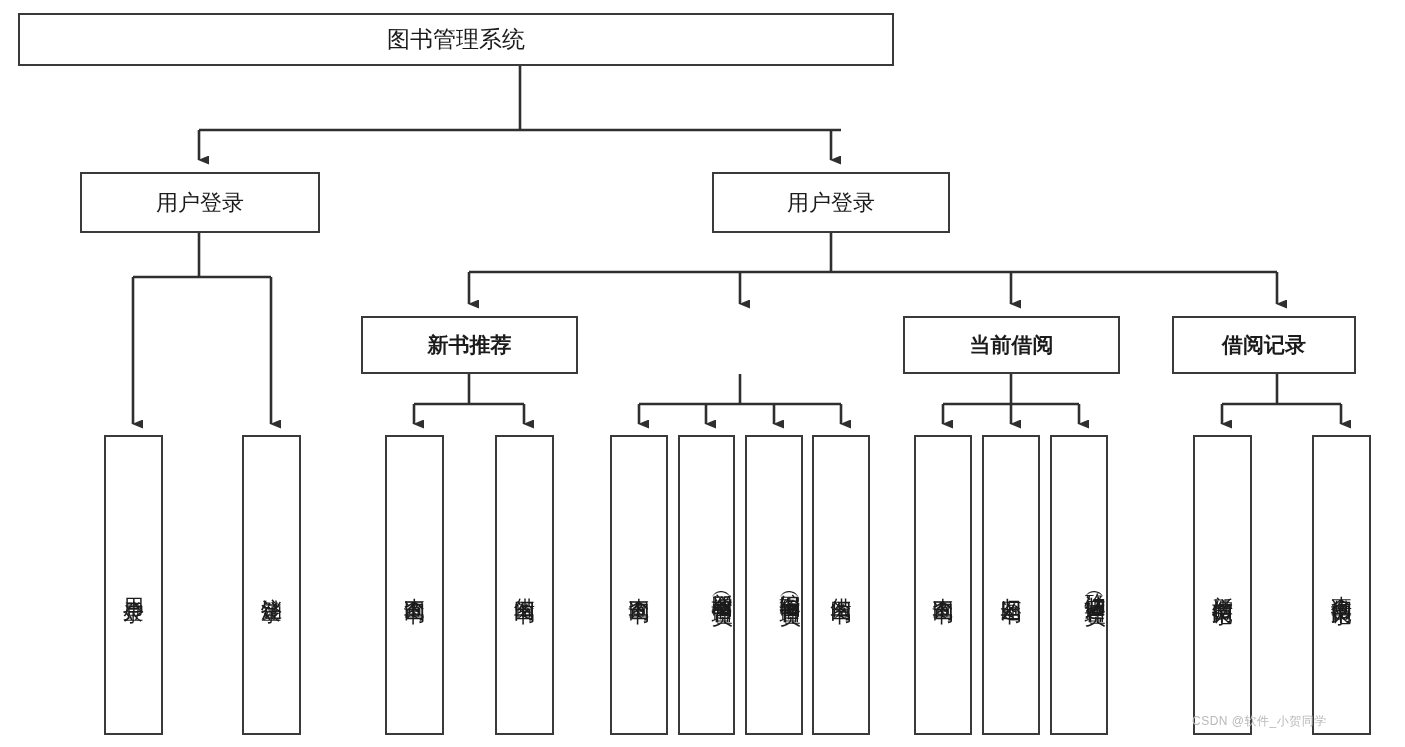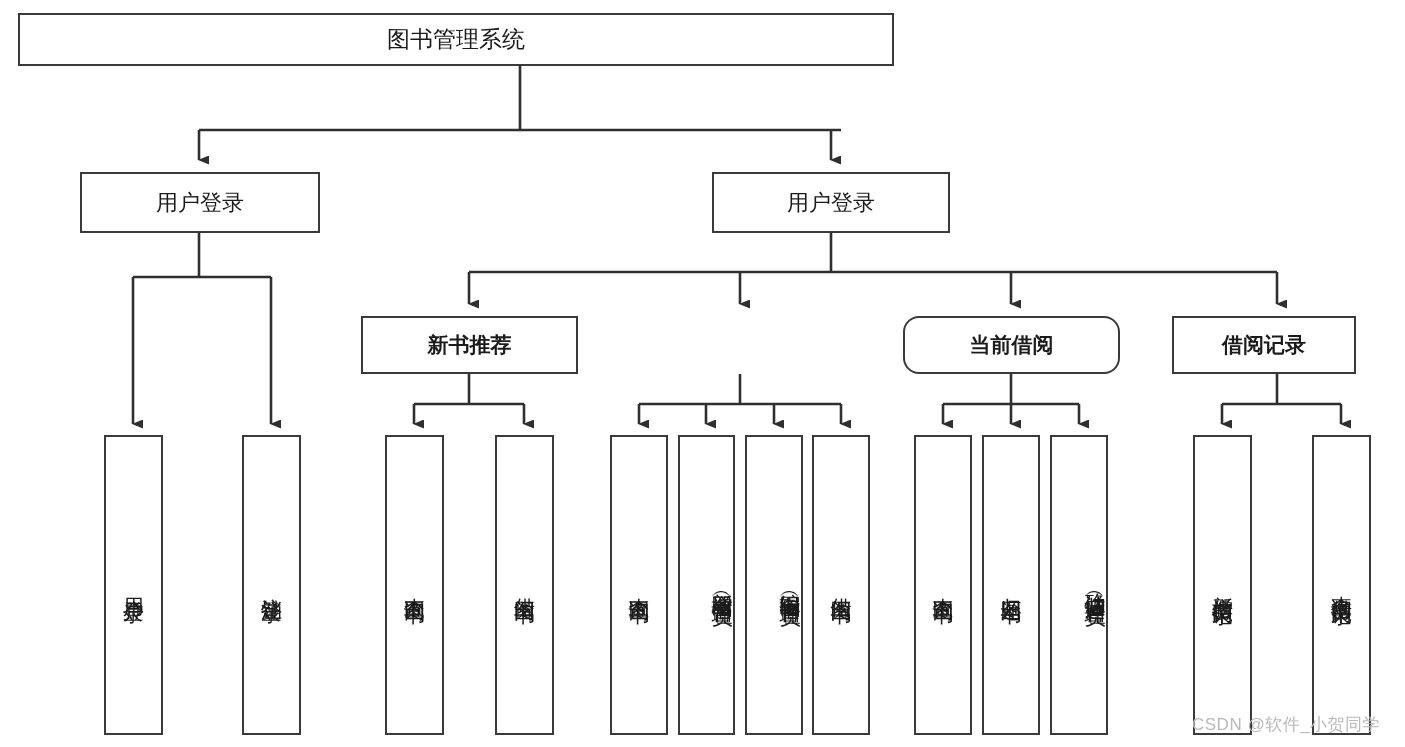--- a/index.html
+++ b/index.html
@@ -56,21 +56,21 @@
   }
   .node.leaf.centered {
     align-items: center;
   }
   .node-label {
     white-space: pre;
     display: block;
   }
   .watermark {
     position: absolute;
-    font-size: 17px;
+    font-size: 12px;
     color: #b9b9b9;
     white-space: nowrap;
     letter-spacing: 0.5px;
   }
 </style>
 </head>
 <body>
 
 <div id="canvas">
 
@@ -131,21 +131,21 @@
   <div class="node level2" style="left:80px; top:172px; width:240px; height:61px;">
     <span class="node-label">用户登录</span>
   </div>
   <div class="node level2" style="left:712px; top:172px; width:238px; height:61px;">
     <span class="node-label">用户登录</span>
   </div>
 
   <div class="node level3" style="left:361px; top:316px; width:217px; height:58px;">
     <span class="node-label">新书推荐</span>
   </div>
-  <div class="node level3" style="left:903px; top:316px; width:217px; height:58px;border-radius:16px;">
+  <div class="node level3" style="left:903px; top:316px; width:217px; height:58px;">
     <span class="node-label">当前借阅</span>
   </div>
   <div class="node level3" style="left:1172px; top:316px; width:184px; height:58px;">
     <span class="node-label">借阅记录</span>
   </div>
 
   <div class="node leaf centered" style="left:104px; top:435px; width:59px; height:300px;">
     <span class="node-label">用户登录</span>
   </div>
   <div class="node leaf centered" style="left:242px; top:435px; width:59px; height:300px;">

